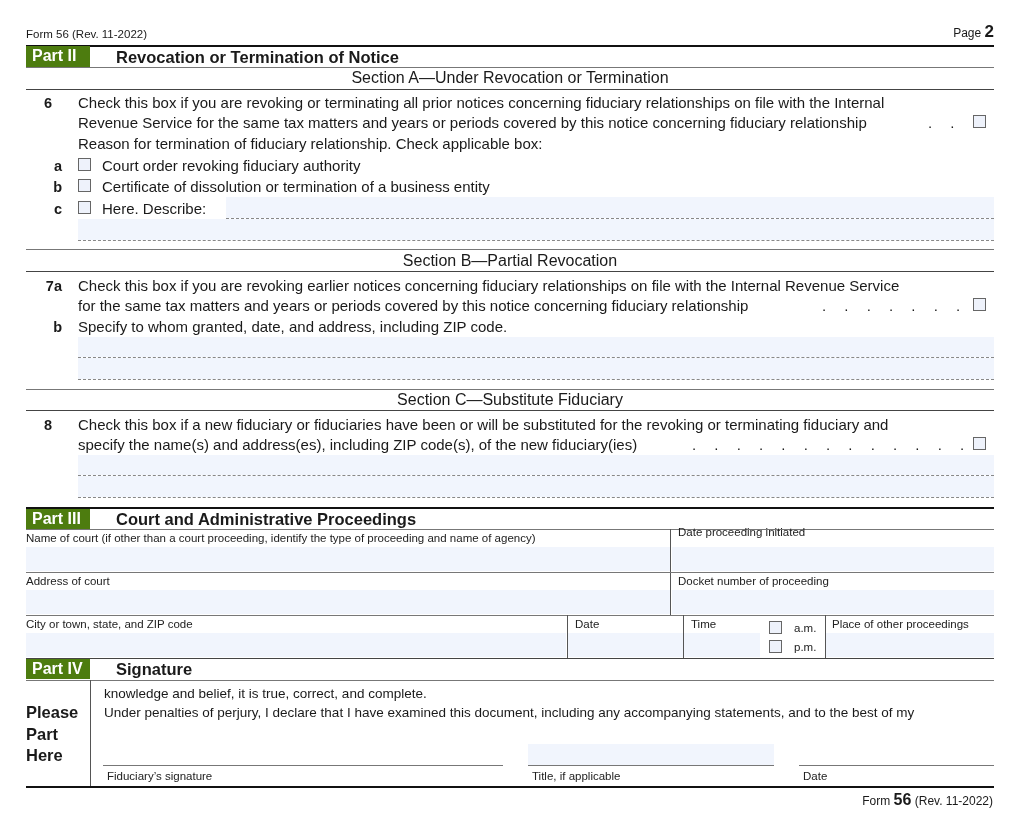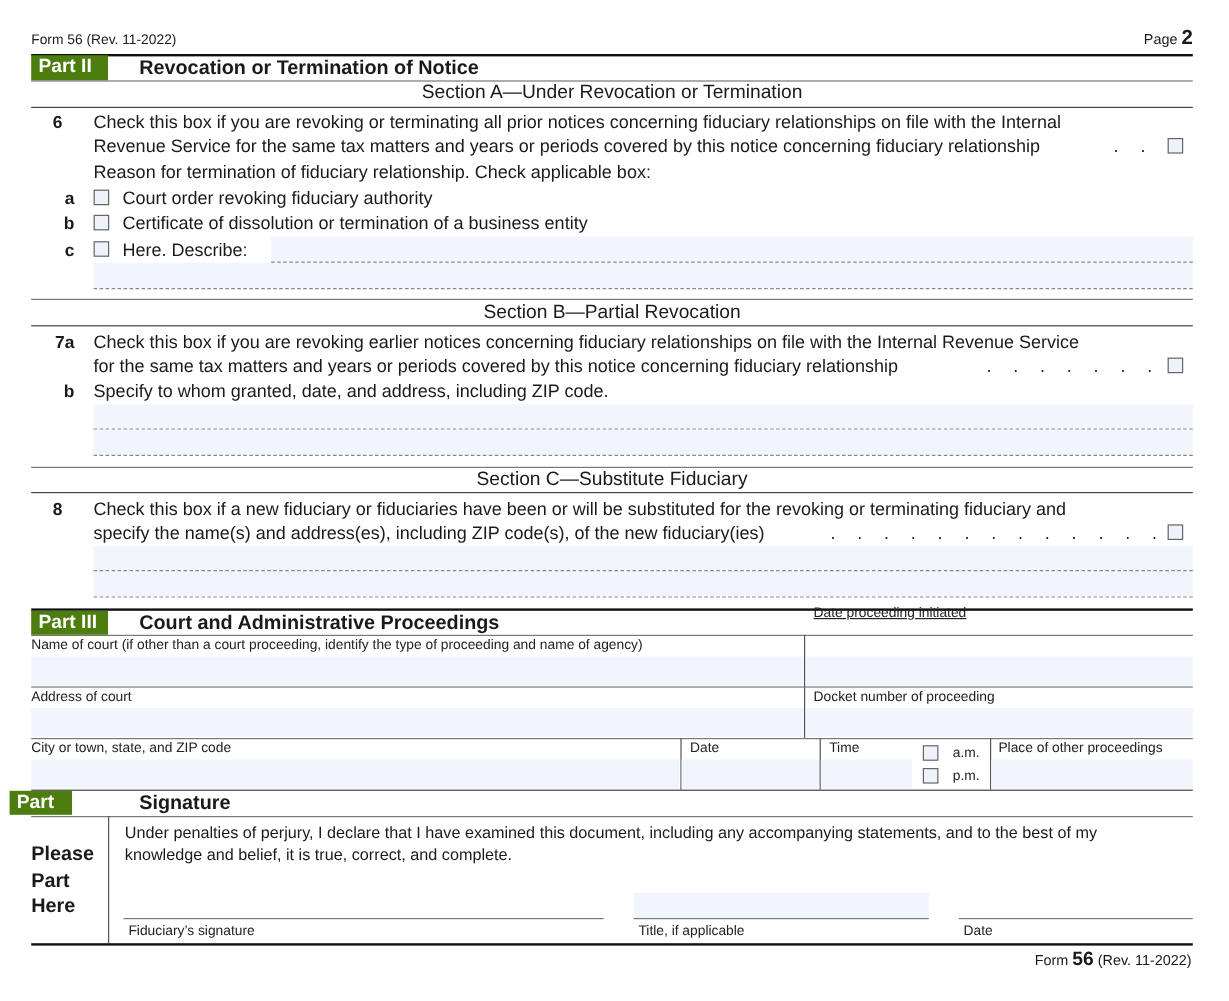--- a/index.html
+++ b/index.html
@@ -98,21 +98,21 @@
 <div class="dash" style="left:78px; top:475px; width:916px;"></div>
 <div class="dash" style="left:78px; top:497px; width:916px;"></div>
 
 <div class="hline thick" style="top:507px;"></div>
 <div class="partlabel" style="left:26px; top:509px; width:64px; height:20px;">Part III</div>
 <div class="parttitle" style="left:116px; top:509px;">Court and Administrative Proceedings</div>
 <div class="hline thin" style="top:529px;"></div>
 
 <div class="cell-label" style="left:26px; top:531px;">Name of court (if other than a court proceeding, identify the type of proceeding and name of agency)</div>
 <div class="fill" style="left:26px; top:547px; width:644px; height:24px;"></div>
-<div class="cell-label" style="left:678px; top:504px;text-decoration:underline;">Date proceeding initiated</div>
+<div class="cell-label" style="left:678px; top:525px;">Date proceeding initiated</div>
 <div class="fill" style="left:672px; top:547px; width:322px; height:24px;"></div>
 <div class="vline" style="left:670px; top:529px; height:86px;"></div>
 <div class="hline thin" style="top:572px;"></div>
 
 <div class="cell-label" style="left:26px; top:574px;">Address of court</div>
 <div class="fill" style="left:26px; top:590px; width:644px; height:24px;"></div>
 <div class="cell-label" style="left:678px; top:574px;">Docket number of proceeding</div>
 <div class="fill" style="left:672px; top:590px; width:322px; height:24px;"></div>
 <div class="hline thin" style="top:615px;"></div>
 
@@ -126,33 +126,33 @@
 <div class="fill" style="left:684px; top:633px; width:76px; height:24px;"></div>
 <div class="cb" style="left:769px; top:621px;"></div>
 <div class="cell-label" style="left:794px; top:621px;">a.m.</div>
 <div class="cb" style="left:769px; top:640px;"></div>
 <div class="cell-label" style="left:794px; top:640px;">p.m.</div>
 <div class="vline" style="left:825px; top:615px; height:43px;"></div>
 <div class="cell-label" style="left:832px; top:617px;">Place of other proceedings</div>
 <div class="fill" style="left:826px; top:633px; width:168px; height:24px;"></div>
 
 <div class="hline mid" style="top:658px;"></div>
-<div class="partlabel" style="left:8px; top:659px; width:52px; height:20px;">Part IV</div>
+<div class="partlabel" style="left:26px; top:659px; width:64px; height:20px;">Part IV</div>
 <div class="parttitle" style="left:116px; top:659px;">Signature</div>
 <div class="hline thin" style="top:680px;"></div>
 <div class="vline" style="left:90px; top:680px; height:106px;"></div>
 
 <div class="abs" style="left:26px; top:702px; font-weight:bold; font-size:16.5px; line-height:21.5px;">
   <div>Please</div>
   <div>Part</div>
   <div>Here</div>
 </div>
 <div class="abs" style="left:104px; top:684px; font-size:13.5px; line-height:19px; white-space:nowrap;">
+  <div>knowledge and belief, it is true, correct, and complete.</div>
   <div>Under penalties of perjury, I declare that I have examined this document, including any accompanying statements, and to the best of my</div>
-  <div>knowledge and belief, it is true, correct, and complete.</div>
 </div>
 
 <div class="abs" style="left:103px; top:744px; width:400px; height:21px;"></div>
 <div class="abs" style="left:103px; top:765px; width:400px; border-top:1px solid #777;"></div>
 <div class="cell-label" style="left:107px; top:769px;">Fiduciary’s signature</div>
 
 <div class="fill" style="left:528px; top:744px; width:246px; height:21px;"></div>
 <div class="abs" style="left:528px; top:765px; width:246px; border-top:1px solid #777;"></div>
 <div class="cell-label" style="left:532px; top:769px;">Title, if applicable</div>
 

